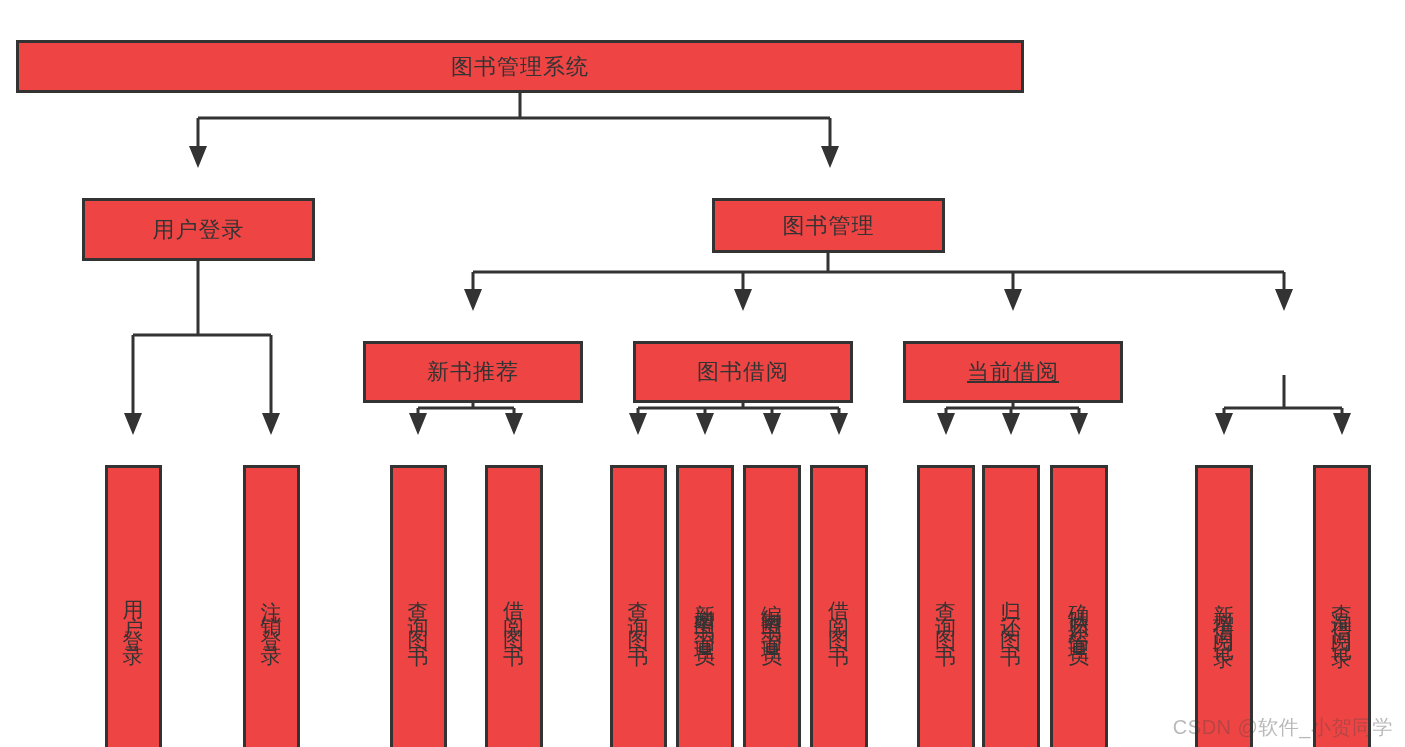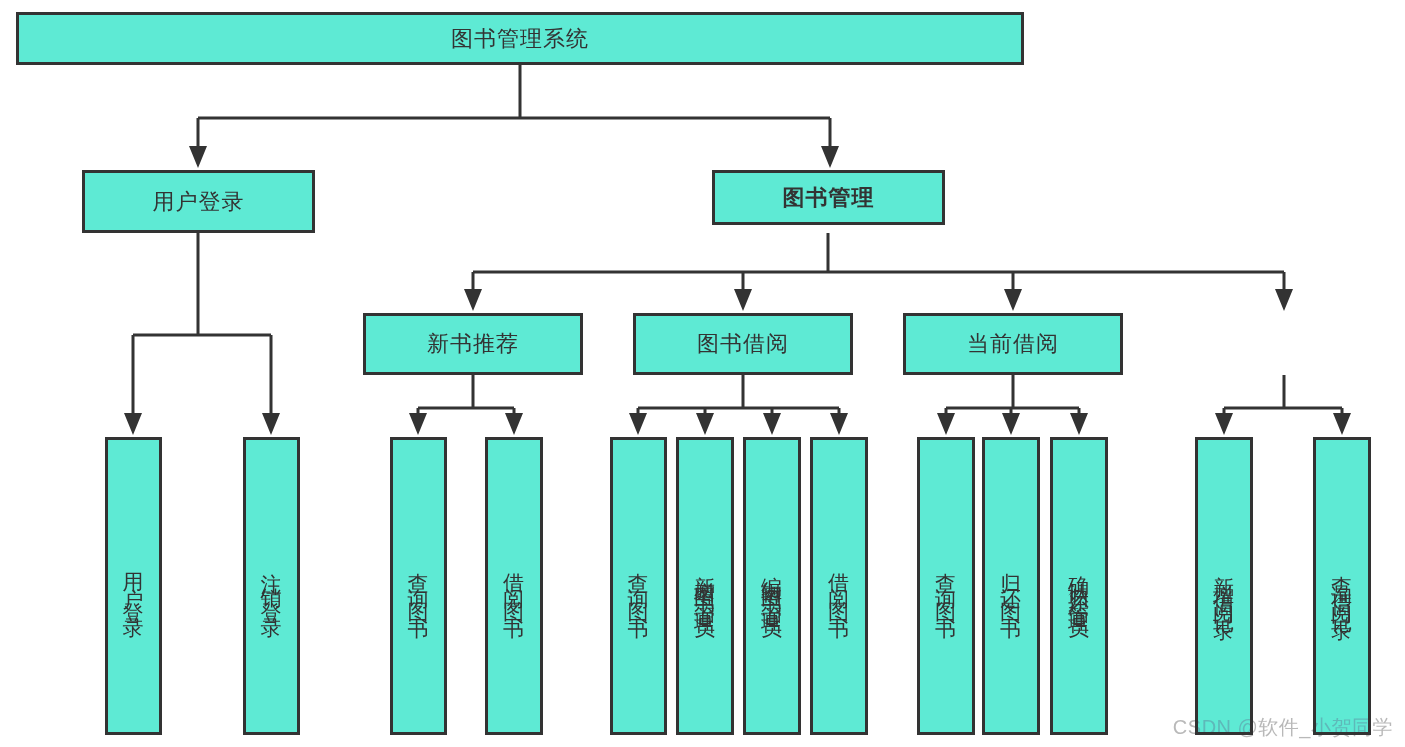--- a/index.html
+++ b/index.html
@@ -7,27 +7,28 @@
     position:relative;
     width:1405px;height:747px;
     background:#ffffff;
     font-family:"Liberation Sans", sans-serif;
     overflow:hidden;
   }
   #connectors{position:absolute;left:0;top:0;z-index:1;}
   .node{
     position:absolute;
     box-sizing:border-box;
-    background:#5eead4;
+    background:#ef4444;
     border:3px solid #333333;
     display:flex;align-items:center;justify-content:center;
     color:#333333;
     font-size:22px;
     letter-spacing:1px;
     z-index:2;
+    margin-top:28px;
   }
   .root{border-width:3px;}
   .leaf{font-size:21px;}
   .vlabel{
     writing-mode:vertical-rl;
     text-orientation:mixed;
     line-height:1;
     white-space:nowrap;
   }
   .sp4{letter-spacing:15px;}
@@ -65,31 +66,31 @@
              M1224 435l-9 -22h18z M1342 435l-9 -22h18z" fill="#333333" stroke="none"></path>
   </svg>
 
   <div class="node root" style="left:16px;top:12px;width:1008px;height:53px;">
     <span>图书管理系统</span>
   </div>
 
   <div class="node" style="left:82px;top:170px;width:233px;height:63px;">
     <span>用户登录</span>
   </div>
-  <div class="node" style="left:712px;top:170px;width:233px;height:55px;font-weight:bold;">
+  <div class="node" style="left:712px;top:170px;width:233px;height:55px;">
     <span>图书管理</span>
   </div>
 
   <div class="node" style="left:633px;top:313px;width:220px;height:62px;">
     <span>图书借阅</span>
   </div>
   <div class="node" style="left:363px;top:313px;width:220px;height:62px;">
     <span>新书推荐</span>
   </div>
-  <div class="node" style="left:903px;top:313px;width:220px;height:62px;">
+  <div class="node" style="left:903px;top:313px;width:220px;height:62px;text-decoration:underline;">
     <span>当前借阅</span>
   </div>
 
   <div class="node leaf" style="left:105px;top:437px;width:57px;height:298px;">
     <span class="vlabel sp4">用户登录</span>
   </div>
   <div class="node leaf" style="left:243px;top:437px;width:57px;height:298px;">
     <span class="vlabel sp4">注销登录</span>
   </div>
 

